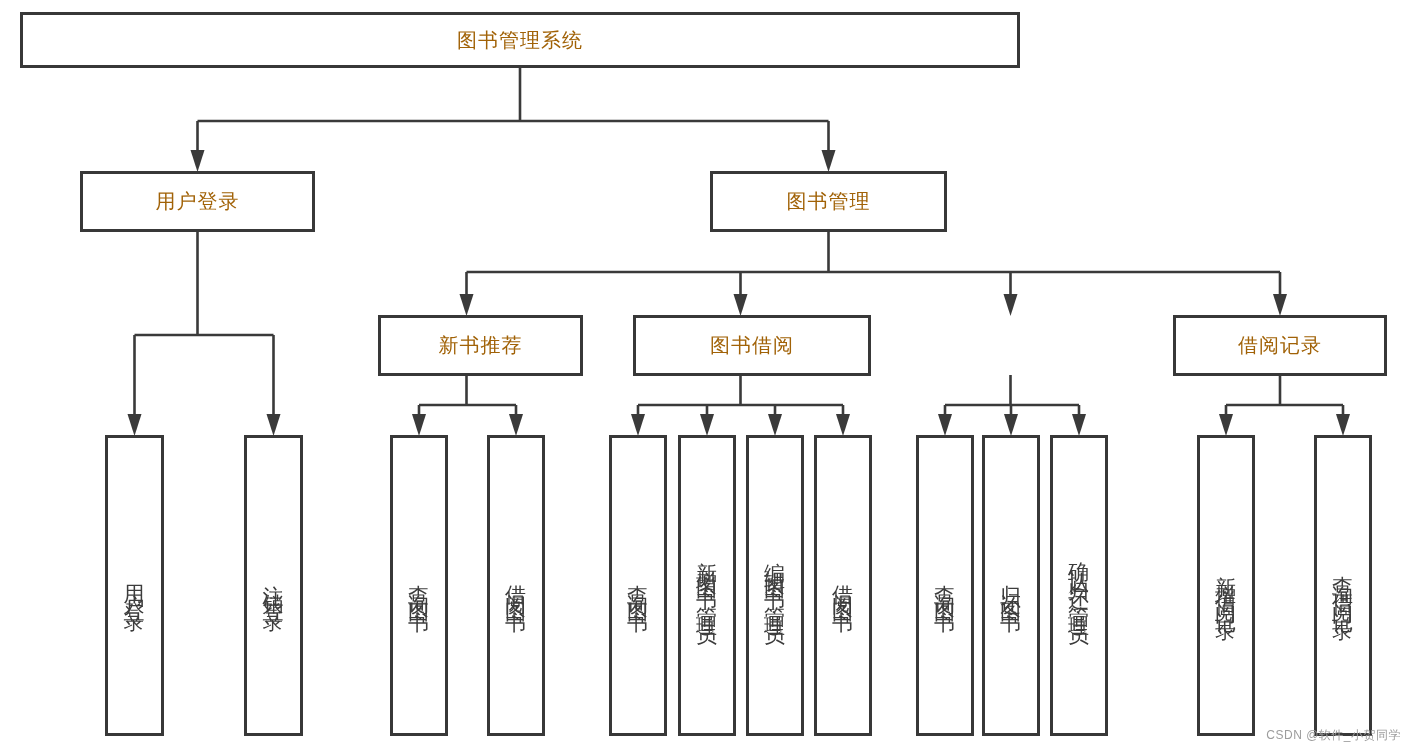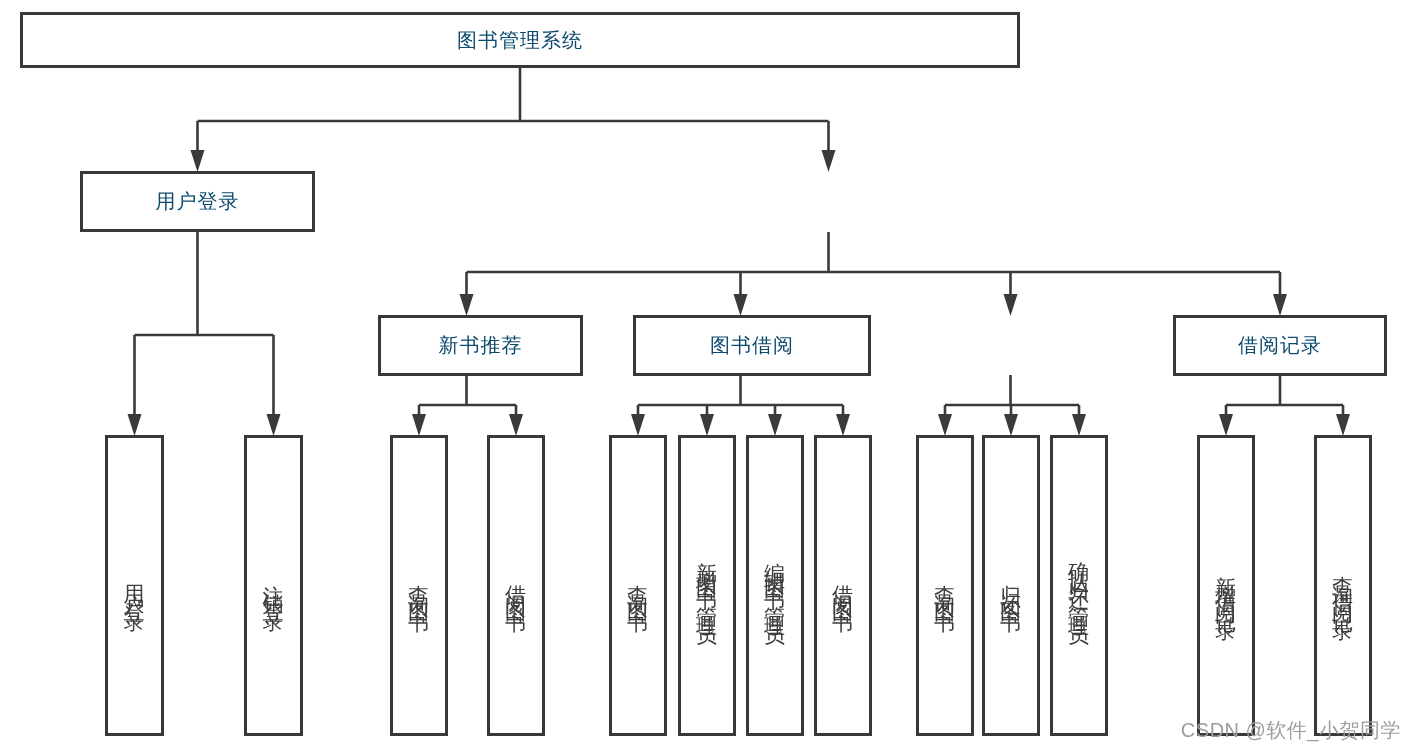--- a/index.html
+++ b/index.html
@@ -19,21 +19,21 @@
     z-index:1;
   }
   .box {
     position:absolute;
     box-sizing:border-box;
     border:3px solid #383838;
     background:#ffffff;
     display:flex;
     align-items:center;
     justify-content:center;
-    color:#0c4a6e;
+    color:#a16207;
     font-size:20px;
     letter-spacing:1px;
     z-index:2;
   }
   .vbox {
     position:absolute;
     box-sizing:border-box;
     border:3px solid #383838;
     background:#ffffff;
     display:flex;
@@ -48,21 +48,21 @@
     font-size:21px;
     letter-spacing:9px;
     line-height:1;
     white-space:nowrap;
   }
   .watermark {
     position:absolute;
     right:4px;
     bottom:3px;
     color:#9c9c9c;
-    font-size:20px;
+    font-size:12px;
     z-index:3;
     letter-spacing:0.5px;
   }
 </style>
 </head>
 <body>
 
 <div id="stage">
 
   <svg id="connector-svg" viewBox="0 0 1405 747" xmlns="http://www.w3.org/2000/svg">
@@ -93,20 +93,23 @@
       <polygon points="1226,436 1219,414 1233,414" fill="#3a3a3a"></polygon>
       <polygon points="1343,436 1336,414 1350,414" fill="#3a3a3a"></polygon>
     </svg>
 
   <div class="box" style="left:20px; top:12px; width:1000px; height:56px;">
     <span>图书管理系统</span>
   </div>
 
   <div class="box" style="left:80px; top:171px; width:235px; height:61px;">
     <span>用户登录</span>
+  </div>
+  <div class="box" style="left:710px; top:171px; width:237px; height:61px;">
+    <span>图书管理</span>
   </div>
 
   <div class="box" style="left:364px; top:315px; width:205px; height:61px;margin-left:14px;">
     <span>新书推荐</span>
   </div>
   <div class="box" style="left:633px; top:315px; width:238px; height:61px;">
     <span>图书借阅</span>
   </div>
   <div class="box" style="left:1173px; top:315px; width:214px; height:61px;">
     <span>借阅记录</span>

